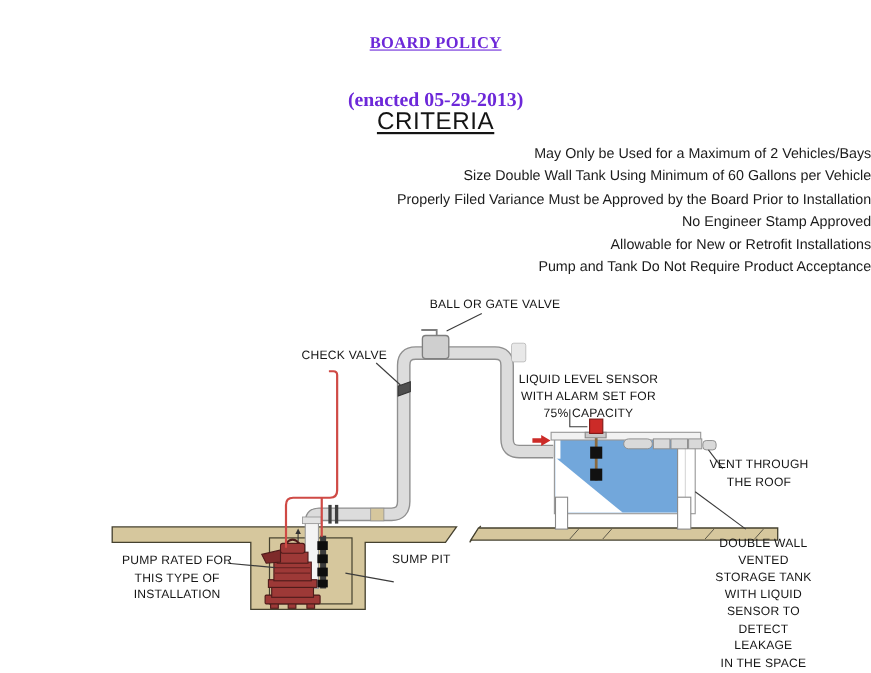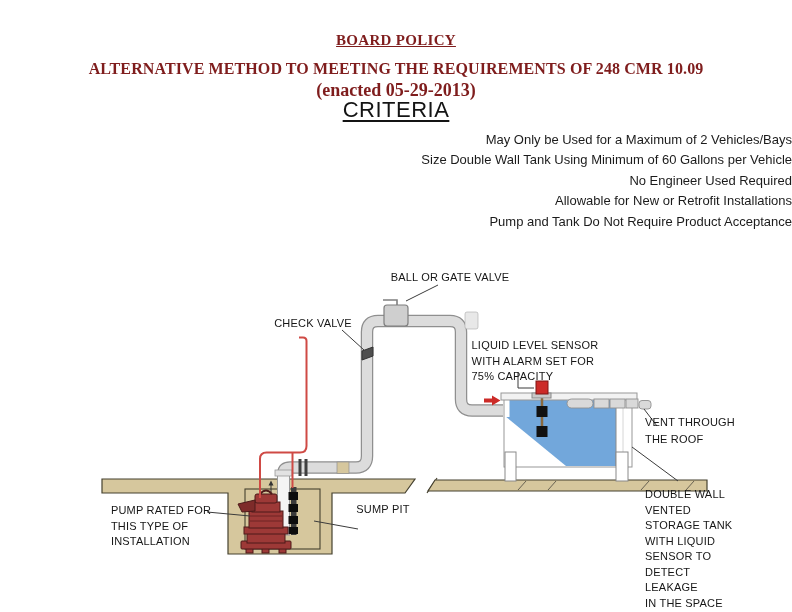--- a/index.html
+++ b/index.html
@@ -1,47 +1,47 @@
 <!DOCTYPE html>
 <html><head>
 <meta charset="utf-8">
 <style>
   html,body{margin:0;padding:0;background:#fff;}
   #page{position:relative;width:792px;height:612px;background:#ffffff;overflow:hidden;
         font-family:"Liberation Sans",sans-serif;}
-  .hdr{position:absolute;left:0;width:792px;text-align:center;color:#7f1d1d;
+  .hdr{position:absolute;left:0;width:792px;text-align:center;color:#6d28d9;
        font-family:"Liberation Serif",serif;font-weight:bold;}
   #title{top:32px;font-size:15px;text-decoration:underline;letter-spacing:.3px;}
   #subtitle{top:60px;font-size:16px;letter-spacing:.1px;}
   #enacted{top:80px;font-size:18px;}
   #criteria-heading{position:absolute;left:0;top:97px;width:792px;text-align:center;
        color:#141414;font-size:22px;font-weight:400;letter-spacing:.5px;
        text-decoration:underline;text-underline-offset:3px;}
   #criteria-list{position:absolute;left:0;top:130px;width:792px;text-align:right;
        color:#1b1b1b;font-size:13px;}
   #criteria-list div{line-height:20.4px;}
-  .dlabel{position:absolute;transform:translateX(-50%);
+  .dlabel{position:absolute;transform:translateX(-50%);text-align:center;
        white-space:pre-line;font-size:11px;line-height:15.5px;letter-spacing:.2px;
        color:#161616;}
   svg{position:absolute;left:0;top:0;}
 </style>
 </head>
 <body>
 
 <div id="page">
 
   <div id="title" class="hdr">BOARD POLICY</div>
-  <div id="subtitle" class="hdr">ALTERNATIVE METHOD TO MEETING THE REQUIREMENTS OF 248 CMR 10.09</div>
   <div id="enacted" class="hdr">(enacted 05-29-2013)</div>
   <div id="criteria-heading">CRITERIA</div>
 
   <div id="criteria-list">
     <div>May Only be Used for a Maximum of 2 Vehicles/Bays</div>
     <div>Size Double Wall Tank Using Minimum of 60 Gallons per Vehicle</div>
-    <div>No Engineer Used Required</div>
+    <div>Properly Filed Variance Must be Approved by the Board Prior to Installation</div>
+    <div>No Engineer Stamp Approved</div>
     <div>Allowable for New or Retrofit Installations</div>
     <div>Pump and Tank Do Not Require Product Acceptance</div>
   </div>
 
   <svg width="792" height="612" viewBox="0 0 792 612">
 
     <g>
 
       <path d="M102,479 L415,479 L405,493 L332,493 L332,554 L228,554 L228,493 L102,493 Z" fill="#d6c79d" stroke="#45412f" stroke-width="1.2"></path>
 

